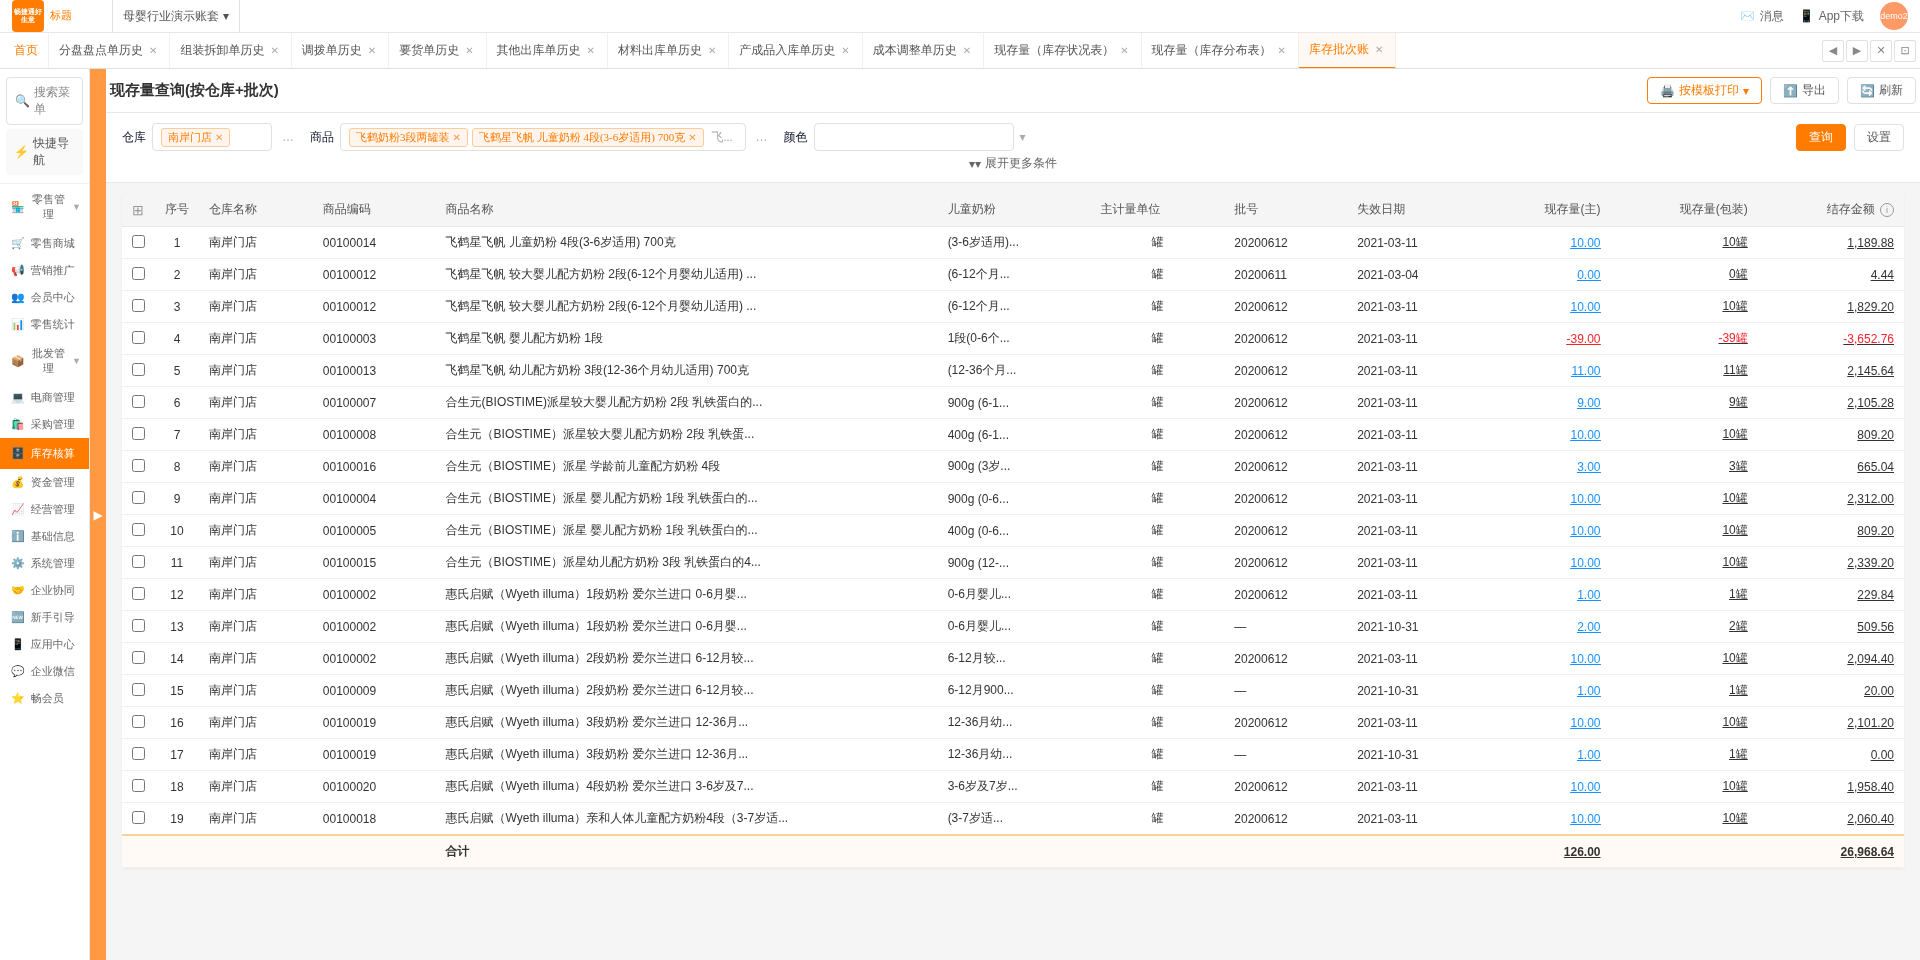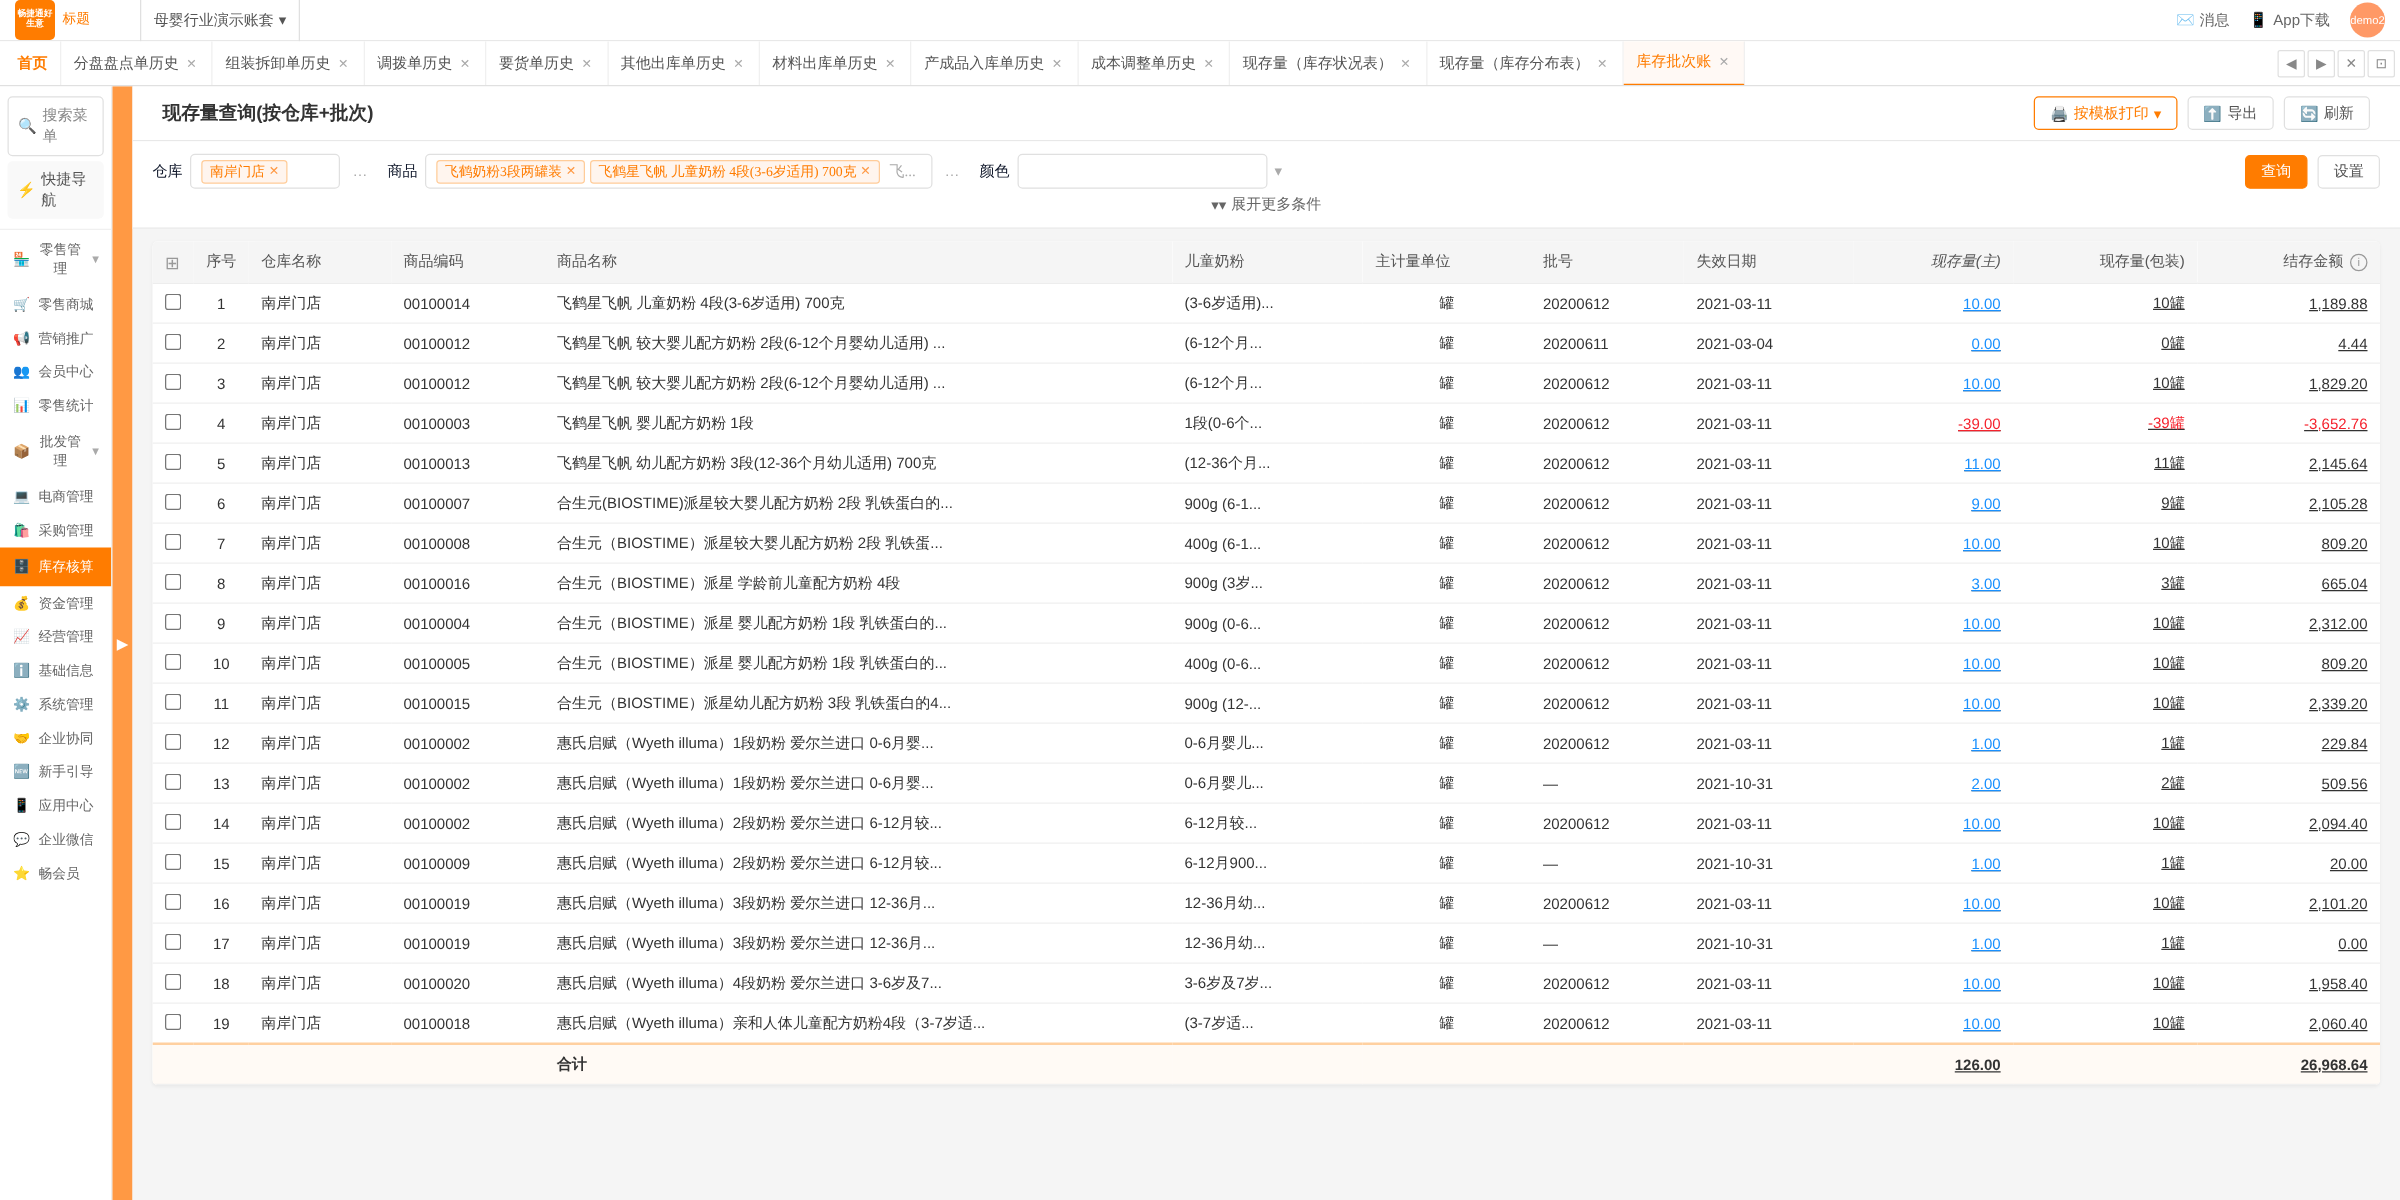--- a/index.html
+++ b/index.html
@@ -12,21 +12,21 @@
     .logo-text { font-size: 11px; color: #ff7c00; line-height: 1.2; }
     .workspace-selector { display: flex; align-items: center; gap: 4px; padding: 12px 10px; border: 1px solid #e0e0e0; border-radius: 4px; cursor: pointer; font-size: 12px; color: #555; margin-left: 10px; }
     .top-right { margin-left: auto; display: flex; align-items: center; gap: 16px; }
     .top-right-item { display: flex; align-items: center; gap: 4px; font-size: 12px; color: #666; cursor: pointer; }
     .avatar { width: 28px; height: 28px; border-radius: 50%; background: #ff9966; display: flex; align-items: center; justify-content: center; color: #fff; font-size: 11px; }
 
     
     .tab-bar { display: flex; align-items: center; background: #fff; height: 36px; border-bottom: 1px solid #e0e0e0; overflow: hidden; flex-shrink: 0; padding: 0 4px; }
     .tab { display: flex; align-items: center; height: 36px; padding: 0 10px; font-size: 12px; color: #555; cursor: pointer; border-right: 1px solid #f0f0f0; white-space: nowrap; gap: 4px; flex-shrink: 0; }
     .tab.active { color: #ff7c00; border-bottom: 2px solid #ff7c00; background: #fff9f5; }
-    .tab.home { color: #ff7c00; font-weight: bold; }
+    .tab.home { color: #ff7c00; font-weight: normal; }
     .tab-close { color: #aaa; font-size: 10px; cursor: pointer; padding: 2px; border-radius: 2px; }
     .tab-nav-btns { display: flex; align-items: center; margin-left: auto; gap: 2px; }
     .tab-nav-btn { width: 22px; height: 22px; display: flex; align-items: center; justify-content: center; cursor: pointer; border: 1px solid #e0e0e0; border-radius: 2px; color: #888; font-size: 11px; }
 
     
     .main-layout { display: flex; flex: 1; overflow: hidden; }
 
     
     .sidebar { width: 90px; background: #fff; border-right: 1px solid #e8e8e8; display: flex; flex-direction: column; flex-shrink: 0; overflow-y: auto; }
     .sidebar-top { padding: 8px 6px; display: flex; flex-direction: column; gap: 4px; border-bottom: 1px solid #f0f0f0; }
@@ -35,21 +35,21 @@
     .sidebar-menu { flex: 1; display: flex; flex-direction: column; }
     .sidebar-item { display: flex; flex-direction: column; align-items: center; justify-content: center; padding: 10px 4px; cursor: pointer; color: #666; font-size: 11px; gap: 4px; border-left: 3px solid transparent; }
     .sidebar-item-label { font-size: 11px; text-align: center; }
     .sidebar-item.highlight { background: #ff7c00; }
     .sidebar-item.highlight .sidebar-item-label { color: #fff; }
 
     
     .content { flex: 1; display: flex; flex-direction: column; overflow: hidden; background: #f5f5f5; }
 
     
-    .page-header { display: flex; align-items: center; justify-content: space-between; padding: 8px 24px; background: #fff; border-bottom: 1px solid #e8e8e8; flex-shrink: 0; }
+    .page-header { display: flex; align-items: center; justify-content: space-between; padding: 8px 4px; background: #fff; border-bottom: 1px solid #e8e8e8; flex-shrink: 0; }
     .page-title { font-size: 15px; font-weight: bold; color: #333; }
     .header-actions { display: flex; align-items: center; gap: 8px; }
     .btn { padding: 4px 12px; border-radius: 4px; cursor: pointer; font-size: 12px; display: flex; align-items: center; gap: 4px; border: 1px solid #e0e0e0; background: #fff; color: #555; }
     .btn-primary { background: #ff7c00; color: #fff; border-color: #ff7c00; }
     .btn-outline { border: 1px solid #ff7c00; color: #ff7c00; background: #fff; }
 
     
     .filter-area { background: #fff; padding: 10px 16px; border-bottom: 1px solid #e8e8e8; flex-shrink: 0; }
     .filter-row { display: flex; align-items: center; gap: 12px; flex-wrap: wrap; }
     .filter-item { display: flex; align-items: center; gap: 6px; }
@@ -349,21 +349,21 @@
               <span class="settings-icon-btn">⊞</span>
             </th>
             <th class="col-num">序号</th>
             <th>仓库名称</th>
             <th>商品编码</th>
             <th style="min-width:280px;">商品名称</th>
             <th>儿童奶粉</th>
             <th>主计量单位</th>
             <th>批号</th>
             <th>失效日期</th>
-            <th style="text-align:right;font-style:italic;">现存量(主)</th>
+            <th style="text-align:right;">现存量(主)</th>
             <th style="text-align:right;">现存量(包装)</th>
             <th style="text-align:right;">
               结存金额
               <span class="info-icon">i</span>
             </th>
           </tr>
         </thead>
         <tbody id="table-body">
         <tr>
     <td style="text-align:center;">

